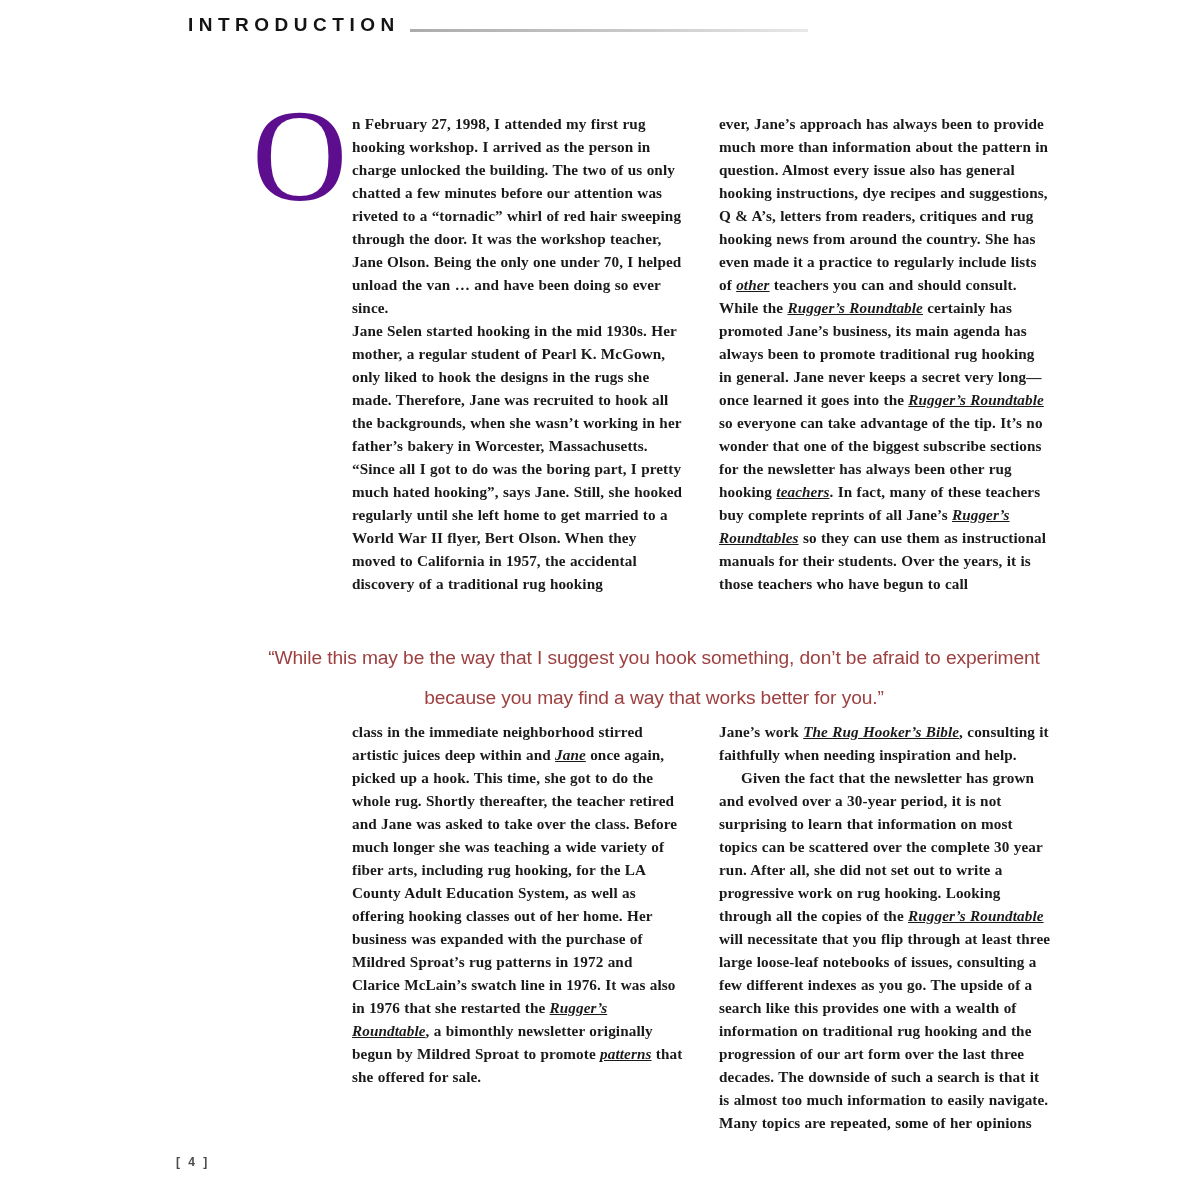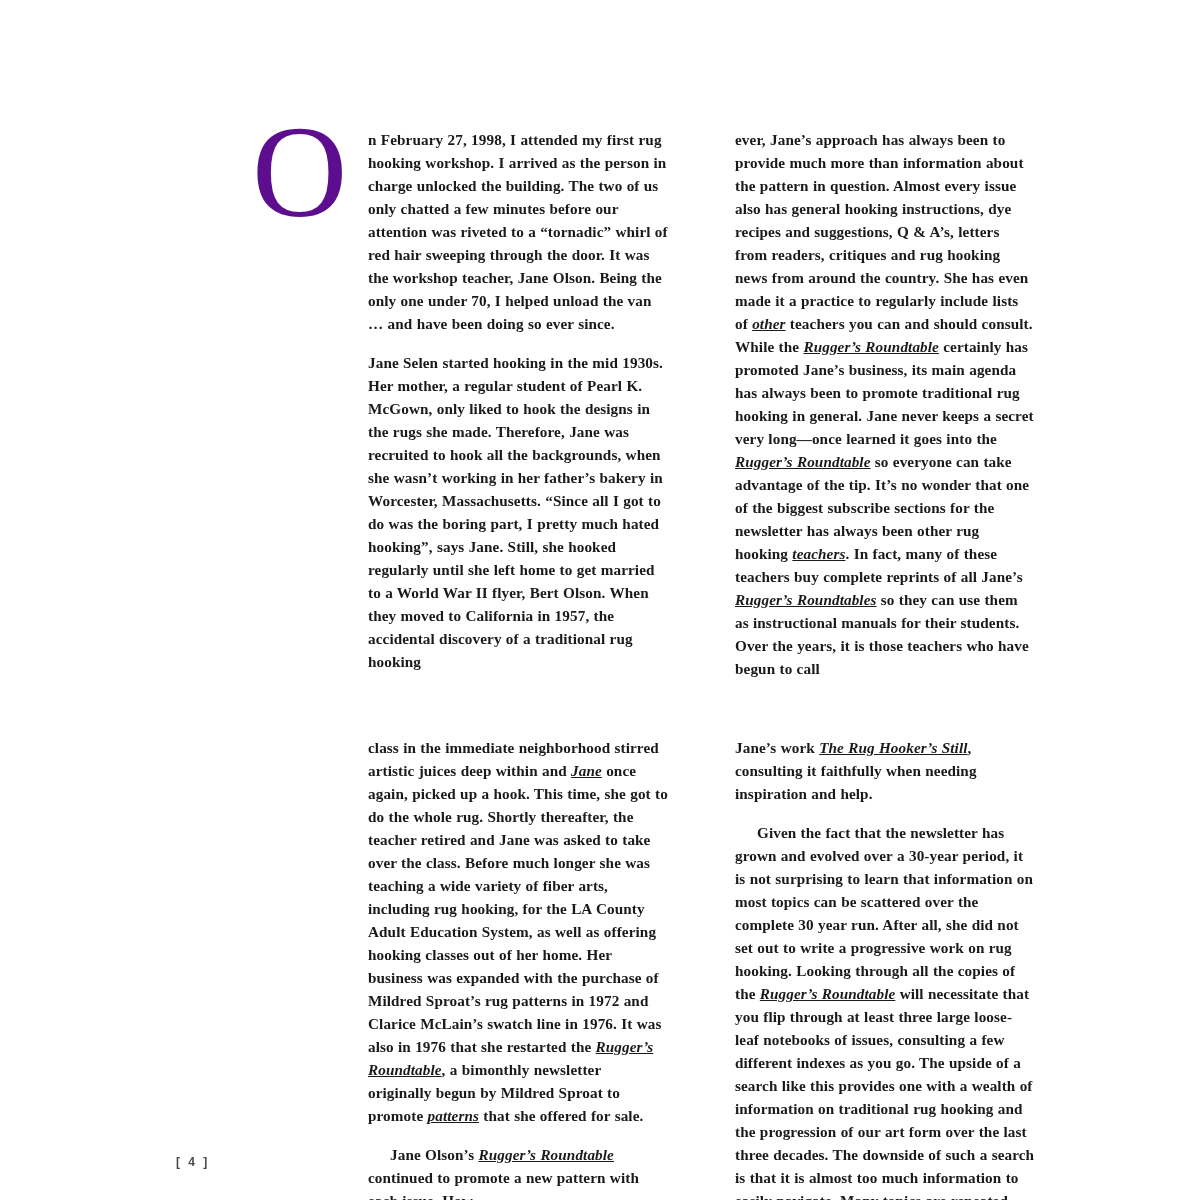--- a/index.html
+++ b/index.html
@@ -60,21 +60,21 @@
   }
   .columns.block-top { top: 112px; }
   .columns.block-bottom { top: 720px; }
 
   .col {
     width: 332px;
     box-sizing: border-box;
   }
 
   .col p {
-    margin: 16px;
+    margin: 0;
     font-size: 15.2px;
     line-height: 23.0px;
     font-weight: 700;
     text-align: left;
     color: #1a1a1a;
     letter-spacing: .1px;
     word-spacing: .4px;
   }
   .col p + p { text-indent: 22px; }
   .col p i, .col p em { font-style: italic; text-decoration: underline; }
@@ -124,47 +124,51 @@
     letter-spacing: 2.5px;
     color: #4a4a4a;
     font-weight: 700;
   }
 </style>
 </head>
 <body>
 
 <div class="page">
 
+  <div class="running-head">
+    <div class="running-head-title">INTRODUCTION</div>
+    <div class="running-head-rule"></div>
+  </div>
 
   <div class="columns block-top">
 
     <div class="col">
       <div class="dropcap-wrap">
         <span class="dropcap" style="color: rgb(92, 14, 142);">O</span>
         <p class="first-para">n February 27, 1998, I attended my first rug hooking workshop. I arrived as the person in charge unlocked the building. The two of us only chatted a few minutes before our attention was riveted to a “tornadic” whirl of red hair sweeping through the door. It was the workshop teacher, Jane Olson. Being the only one under 70, I helped unload the van … and have been doing so ever since.</p>
       </div>
       <p>Jane Selen started hooking in the mid 1930s. Her mother, a regular student of Pearl K. McGown, only liked to hook the designs in the rugs she made. Therefore, Jane was recruited to hook all the backgrounds, when she wasn’t working in her father’s bakery in Worcester, Massachusetts. “Since all I got to do was the boring part, I pretty much hated hooking”, says Jane. Still, she hooked regularly until she left home to get married to a World War II flyer, Bert Olson. When they moved to California in 1957, the accidental discovery of a traditional rug hooking</p>
     </div>
 
     <div class="col">
       <p>ever, Jane’s approach has always been to provide much more than information about the pattern in question. Almost every issue also has general hooking instructions, dye recipes and suggestions, Q &amp; A’s, letters from readers, critiques and rug hooking news from around the country. She has even made it a practice to regularly include lists of <i>other</i> teachers you can and should consult. While the <i>Rugger’s Roundtable</i> certainly has promoted Jane’s business, its main agenda has always been to promote traditional rug hooking in general. Jane never keeps a secret very long—once learned it goes into the <i>Rugger’s Roundtable</i> so everyone can take advantage of the tip. It’s no wonder that one of the biggest subscribe sections for the newsletter has always been other rug hooking <i>teachers</i>. In fact, many of these teachers buy complete reprints of all Jane’s <i>Rugger’s Roundtables</i> so they can use them as instructional manuals for their students. Over the years, it is those teachers who have begun to call</p>
     </div>
 
   </div>
 
+  <div class="pullquote" style="color: rgb(158, 64, 64);">“While this may be the way that I suggest you hook something, don’t be afraid to experiment because you may find a way that works better for you.”</div>
 
   <div class="columns block-bottom">
 
     <div class="col">
       <p>class in the immediate neighborhood stirred artistic juices deep within and <i>Jane</i> once again, picked up a hook. This time, she got to do the whole rug. Shortly thereafter, the teacher retired and Jane was asked to take over the class. Before much longer she was teaching a wide variety of fiber arts, including rug hooking, for the LA County Adult Education System, as well as offering hooking classes out of her home. Her business was expanded with the purchase of Mildred Sproat’s rug patterns in 1972 and Clarice McLain’s swatch line in 1976. It was also in 1976 that she restarted the <i>Rugger’s Roundtable</i>, a bimonthly newsletter originally begun by Mildred Sproat to promote <i>patterns</i> that she offered for sale.</p>
-      <p>Jane Olson’s <i>Rugger’s Roundtable</i> continued to promote a new pattern with each issue. How-</p>
     </div>
 
     <div class="col">
-      <p>Jane’s work <i>The Rug Hooker’s Still</i>, consulting it faithfully when needing inspiration and help.</p>
+      <p>Jane’s work <i>The Rug Hooker’s Bible</i>, consulting it faithfully when needing inspiration and help.</p>
       <p>Given the fact that the newsletter has grown and evolved over a 30-year period, it is not surprising to learn that information on most topics can be scattered over the complete 30 year run. After all, she did not set out to write a progressive work on rug hooking. Looking through all the copies of the <i>Rugger’s Roundtable</i> will necessitate that you flip through at least three large loose-leaf notebooks of issues, consulting a few different indexes as you go. The upside of a search like this provides one with a wealth of information on traditional rug hooking and the progression of our art form over the last three decades. The downside of such a search is that it is almost too much information to easily navigate. Many topics are repeated, some of her opinions</p>
     </div>
 
   </div>
 
   <div class="folio">[ 4 ]</div>
 
 </div>
 
 </body></html>

